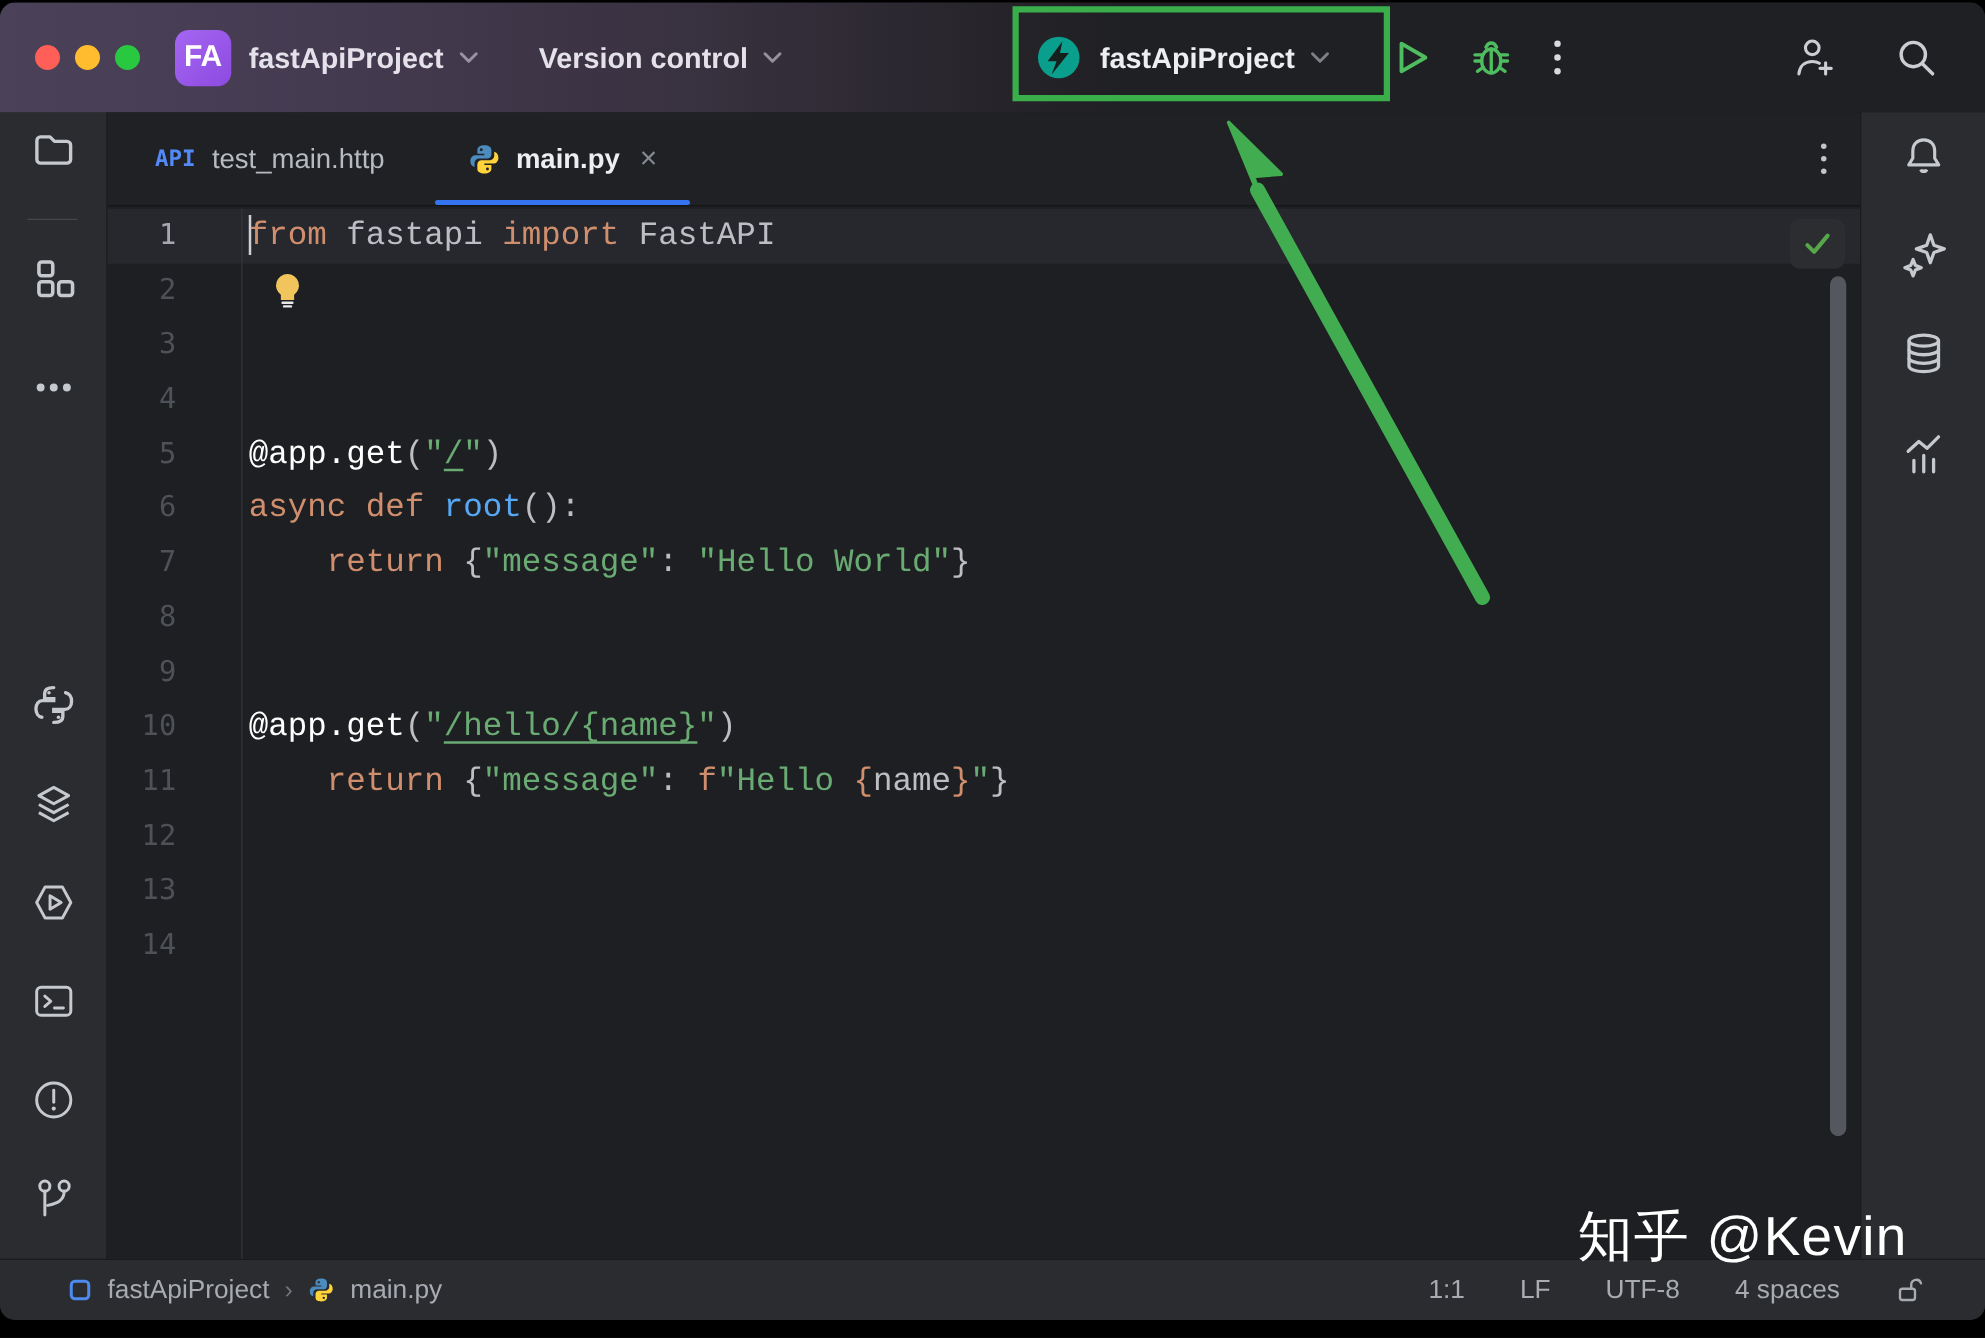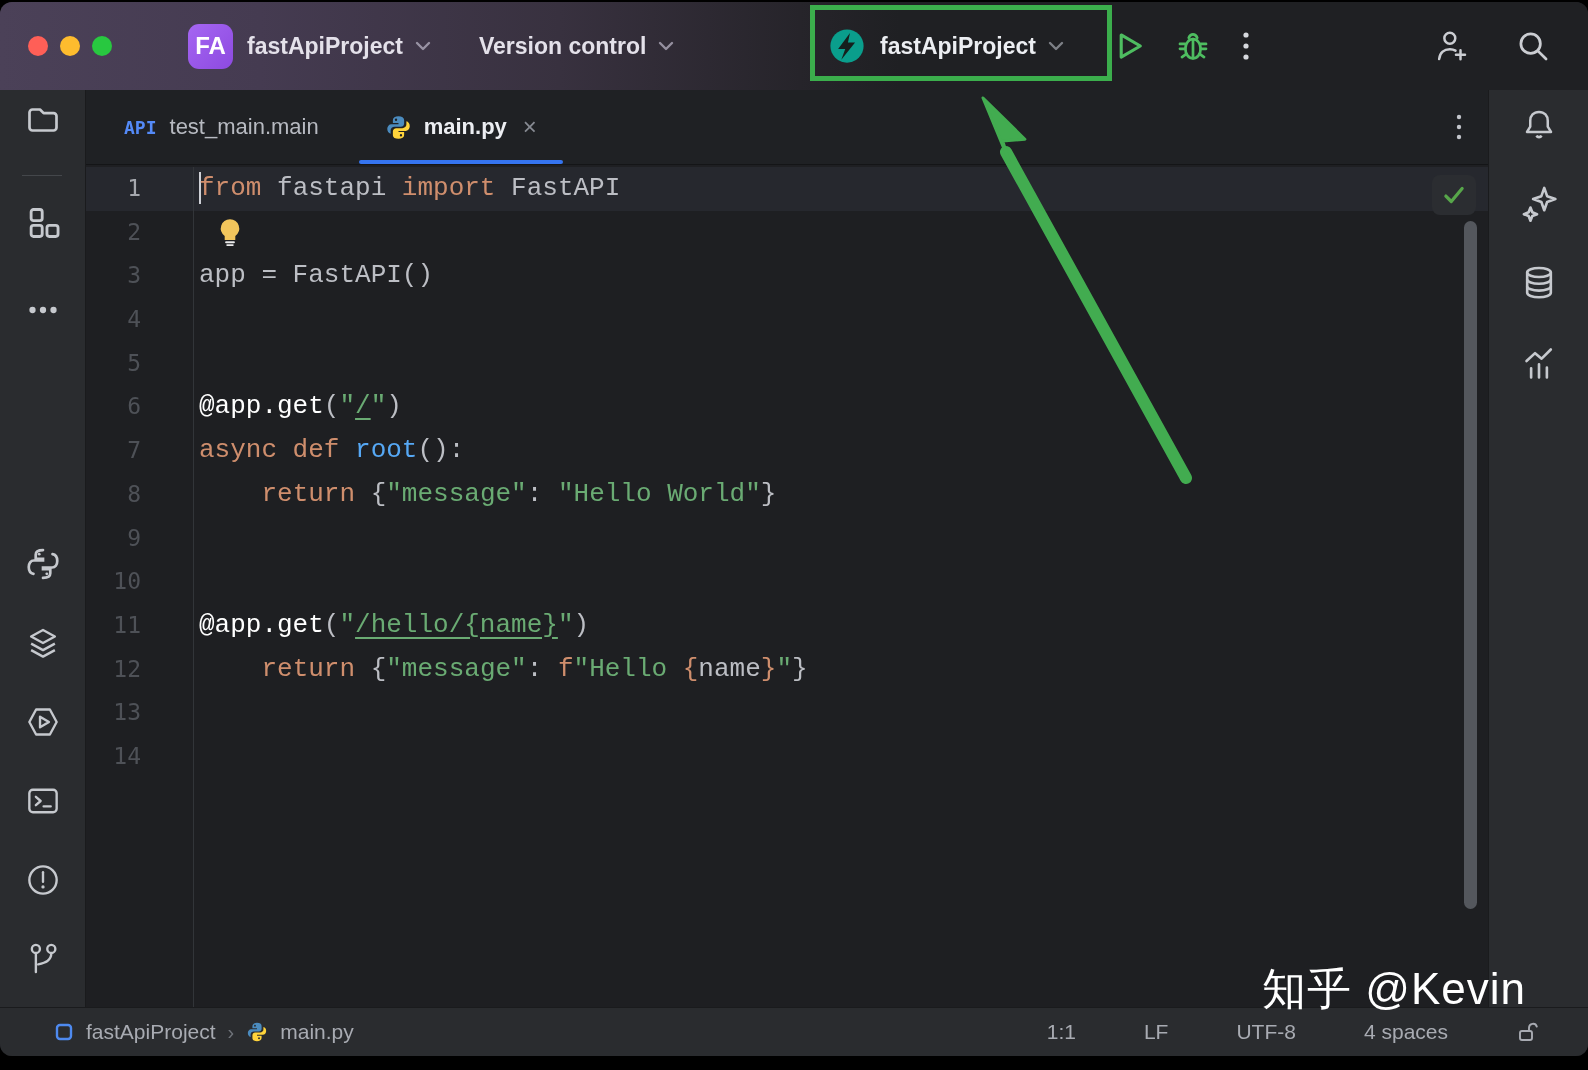--- a/index.html
+++ b/index.html
@@ -6,21 +6,21 @@
     font-family:"Liberation Sans",sans-serif;-webkit-font-smoothing:antialiased;}
   #window{position:absolute;left:0;top:2px;width:1588px;height:1054px;background:#1e1f22;
     border-radius:12px;overflow:hidden;}
   
   #titlebar{position:relative;height:88px;
     background:linear-gradient(90deg,#4b4158 0px,#453b51 260px,#38313f 560px,#26242a 800px,#1f2023 900px,#1f2023 100%);
     display:flex;align-items:center;}
   .traffic{display:flex;gap:12px;margin-left:28px;}
   .tl{width:20px;height:20px;border-radius:50%;}
   .tl.red{background:#ff5f57}.tl.yellow{background:#febc2e}.tl.green{background:#28c840}
-  .proj-badge{margin-left:76px;width:45px;height:45px;border-radius:11px;
+  .proj-badge{margin-left:28px;width:45px;height:45px;border-radius:11px;
     background:linear-gradient(135deg,#a566f2,#8d4ae0);color:#fff;font-size:24px;font-weight:bold;
     display:flex;align-items:center;justify-content:center;}
   .tb-text{color:#e4e1ea;font-size:23px;font-weight:600;margin-left:14px;}
   .chev{margin-left:10px;opacity:.75}
   .tb-menu{color:#e4e1ea;font-size:23px;font-weight:600;margin-left:46px;}
   #runwidget{position:absolute;left:828px;top:0;height:88px;display:flex;align-items:center;}
   .fastapi-ic{width:38px;height:38px}
   .run-label{color:#eceef2;font-size:23px;font-weight:600;margin-left:14px;}
   .tb-actions{position:absolute;left:1112px;top:0;height:88px;display:flex;align-items:center;gap:30px;}
   .tb-right{position:absolute;right:36px;top:0;height:88px;display:flex;align-items:center;gap:44px;}
@@ -61,21 +61,21 @@
   .cursor{display:inline-block;width:2px;height:32px;background:#ced0d6;vertical-align:middle;margin-right:-2px;}
   .bulbwrap{display:inline-flex;align-items:center;height:43.7px;padding-left:18px;}
   #scroll-thumb{position:absolute;right:11px;top:56px;width:13px;height:688px;background:#54575d;border-radius:7px;}
   #check-ok{position:absolute;top:10px;right:12px;width:44px;height:40px;background:#2b2d31;border-radius:8px;
     display:flex;align-items:center;justify-content:center;}
   
   #statusbar{position:absolute;left:0;right:0;bottom:0;height:48px;background:#2a2c2f;border-top:1px solid #1a1b1d;
     display:flex;align-items:center;padding:0 48px 0 54px;color:#a8abb2;font-size:21px;}
   .crumb{display:flex;align-items:center;gap:12px;}
   .crumb .sep{color:#70747b;font-size:20px;}
-  .sb-right{margin-left:auto;display:flex;align-items:center;gap:68px;}
+  .sb-right{margin-left:auto;display:flex;align-items:center;gap:44px;}
   .sb-item{white-space:nowrap;}
   
   #anno-box{position:absolute;left:810px;top:3px;width:292px;height:66px;border:5px solid #3bae4c;z-index:40;pointer-events:none;}
   #anno-arrow{position:absolute;inset:0;z-index:40;pointer-events:none;}
   #watermark{position:absolute;right:62px;top:958px;color:#ffffff;font-size:44px;z-index:50;letter-spacing:1px;text-align:center;}
   svg{display:block}
 </style>
 </head>
 <body>
 
@@ -216,21 +216,21 @@
           <circle cx="23" cy="7.5" r="3.4"></circle>
           <path d="M10 11v16M23 11c0 6.5-5 8-11 9.5"></path>
         </svg>
       </span>
     </div>
 
     <div id="center">
       <div id="tabbar">
         <div class="tab tab1">
           <span class="tab-prefix">API</span>
-          <span class="tab-label">test_main.main</span>
+          <span class="tab-label">test_main.http</span>
         </div>
         <div class="tab active" style="margin-left:14px">
           <svg class="pyic" viewBox="0 0 24 24">
             <path fill="#4b8bbe" d="M12 2c-3 0-5 1.2-5 3.4V8h5v1H5.6C3.6 9 2 10.9 2 13.2c0 2.2 1.2 3.9 3 4.3v-2.9c0-1.8 1.6-3.2 3.6-3.2H14c1.7 0 3-1.3 3-3V5.4C17 3.2 15 2 12 2zM9.8 4.1a1.05 1.05 0 1 1 0 2.1 1.05 1.05 0 0 1 0-2.1z"></path>
             <path fill="#ffd43b" d="M12 22c3 0 5-1.2 5-3.4V16h-5v-1h6.4c2 0 3.6-1.9 3.6-4.2 0-2.2-1.2-3.9-3-4.3v2.9c0 1.8-1.6 3.2-3.6 3.2H10c-1.7 0-3 1.3-3 3v3.2C7 20.8 9 22 12 22zm2.2-2.1a1.05 1.05 0 1 1 0-2.1 1.05 1.05 0 0 1 0 2.1z"></path>
           </svg>
           <span class="tab-label">main.py</span>
           <span class="tab-close">×</span>
           <div class="tab-underline"></div>
         </div>
@@ -263,21 +263,20 @@
               <div class="gl">14</div>
             </div>
           <div id="code">
               <div class="cl"><span class="cursor"></span><span class="tk-kw">from</span><span class="tk-def"> fastapi </span><span class="tk-kw">import</span><span class="tk-def"> FastAPI</span></div>
               <div class="cl"><span id="bulb-asset" class="bulbwrap">
       <svg width="26" height="30" viewBox="0 0 22 26">
         <path d="M11 1a8 8 0 0 0-4.6 14.5V19h9.2v-3.5A8 8 0 0 0 11 1z" fill="#f2c55c"></path>
         <path d="M7.6 21h6.8M8.6 23.5h4.8" stroke="#e9e9ea" stroke-width="1.7" stroke-linecap="round"></path>
       </svg>
     </span></div>
-              <div class="cl"><span class="tk-def">app = FastAPI()</span></div>
               <div class="cl"></div>
               <div class="cl"></div>
               <div class="cl"><span class="tk-dec">@app.get</span><span class="tk-def">(</span><span class="tk-str">"</span><span class="tk-url">/</span><span class="tk-str">"</span><span class="tk-def">)</span></div>
               <div class="cl"><span class="tk-kw">async def </span><span class="tk-fn">root</span><span class="tk-def">():</span></div>
               <div class="cl"><span class="tk-def">    </span><span class="tk-kw">return</span><span class="tk-def"> {</span><span class="tk-str">"message"</span><span class="tk-def">: </span><span class="tk-str">"Hello World"</span><span class="tk-def">}</span></div>
               <div class="cl"></div>
               <div class="cl"></div>
               <div class="cl"><span class="tk-dec">@app.get</span><span class="tk-def">(</span><span class="tk-str">"</span><span class="tk-url">/hello/{name}</span><span class="tk-str">"</span><span class="tk-def">)</span></div>
               <div class="cl"><span class="tk-def">    </span><span class="tk-kw">return</span><span class="tk-def"> {</span><span class="tk-str">"message"</span><span class="tk-def">: </span><span class="tk-kw">f</span><span class="tk-str">"Hello </span><span class="tk-brace">{</span><span class="tk-def">name</span><span class="tk-brace">}</span><span class="tk-str">"</span><span class="tk-def">}</span></div>
               <div class="cl"></div>

